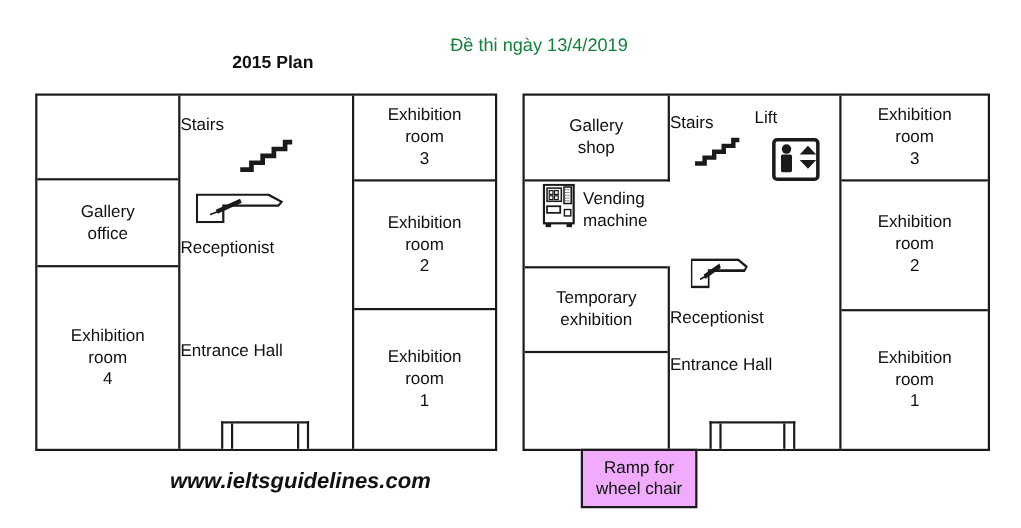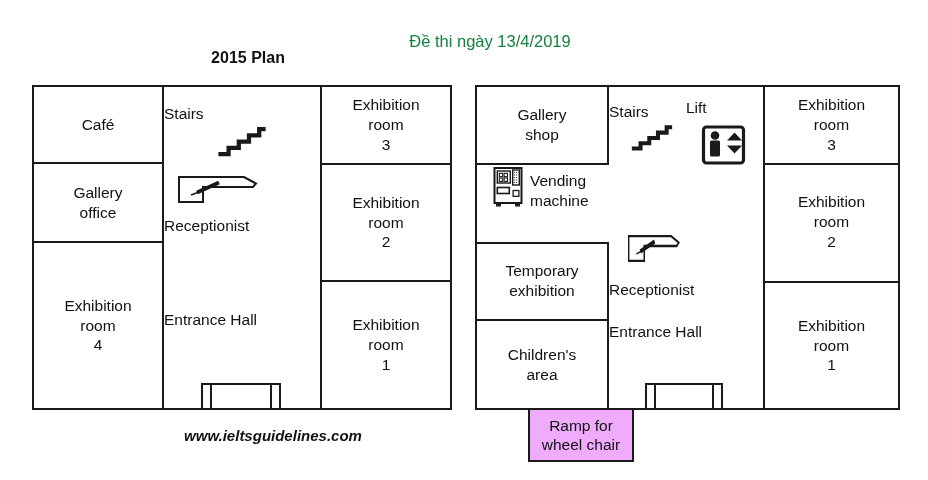--- a/index.html
+++ b/index.html
@@ -7,21 +7,21 @@
           font-family:"Liberation Sans","DejaVu Sans",sans-serif;color:#111;overflow:hidden;}
   .abs{position:absolute;}
   .plan{position:absolute;border:2px solid #1a1a1a;background:#fff;box-sizing:border-box;}
   .wall{position:absolute;background:#1a1a1a;}
   .cell{position:absolute;display:flex;align-items:center;justify-content:center;
         text-align:center;white-space:pre-line;font-size:15.5px;line-height:1.29;}
   .lbl{position:absolute;white-space:pre-line;font-size:15.5px;line-height:1.29;}
   .lbl.center{text-align:left;}
   .plan-title{position:absolute;font-weight:bold;font-size:16px;transform:translateX(-50%);white-space:nowrap;}
   .exam-title{position:absolute;font-size:16.5px;transform:translateX(-50%);white-space:nowrap;color:#15803d;}
-  .website{position:absolute;font-size:15px;font-weight:bold;font-style:italic;transform:translateX(-50%);white-space:nowrap;}
+  .website{position:absolute;font-size:20px;font-weight:bold;font-style:italic;transform:translateX(-50%);white-space:nowrap;}
   .door{position:absolute;bottom:0;background:#fff;border:2px solid #1a1a1a;border-bottom:none;box-sizing:border-box;}
   .jamb{position:absolute;top:0;bottom:0;width:2px;background:#1a1a1a;}
   .gallery-shop-room{position:absolute;left:0;top:0;width:132px;height:78px;
         border-right:2px solid #1a1a1a;border-bottom:2px solid #1a1a1a;box-sizing:border-box;
         display:flex;align-items:center;justify-content:center;text-align:center;
         white-space:pre-line;font-size:15.5px;line-height:1.29;}
   .ramp-box{position:absolute;border:2px solid #1a1a1a;background:#f0abfc;box-sizing:border-box;
         display:flex;align-items:center;justify-content:center;text-align:center;
         white-space:pre-line;font-size:15.5px;line-height:1.25;}
   svg{display:block;}
@@ -36,21 +36,20 @@
 
   <div class="plan" style="left:32px;top:85px;width:420px;height:325px;">
 
     <div class="wall" style="left:128px;top:0;width:2px;height:321px;"></div>
     <div class="wall" style="left:286px;top:0;width:2px;height:321px;"></div>
     <div class="wall" style="left:0;top:75px;width:128px;height:2px;"></div>
     <div class="wall" style="left:0;top:154px;width:128px;height:2px;"></div>
     <div class="wall" style="left:288px;top:76px;width:128px;height:2px;"></div>
     <div class="wall" style="left:288px;top:193px;width:128px;height:2px;"></div>
 
-    <div class="cell" style="left:0;top:0;width:128px;height:75px;">Café</div>
     <div class="cell" style="left:0;top:77px;width:128px;height:77px;">Gallery
 office</div>
     <div class="cell" style="left:0;top:156px;width:128px;height:165px;">Exhibition
 room
 4</div>
 
     <div class="lbl center" style="left:130px;top:17px;width:156px;">Stairs</div>
     <div class="abs" style="left:180px;top:36px;">
       <svg width="56" height="34" viewBox="0 0 56 36">
         <path d="M3,33 H13.8 V26.4 H24.6 V19.8 H35.4 V13.2 H46.2 V6.6 H53" fill="none" stroke="#1a1a1a" stroke-width="4.5"></path>
@@ -108,22 +107,20 @@
         <rect x="19.6" y="23.5" width="5.8" height="5.8" fill="none" stroke="#1a1a1a" stroke-width="1.3"></rect>
         <rect x="2.5" y="36" width="5" height="3.5" fill="#1a1a1a"></rect>
         <rect x="21.5" y="36" width="5" height="3.5" fill="#1a1a1a"></rect>
       </svg>
     </div>
     <div class="lbl" style="left:53px;top:84px;">Vending
 machine</div>
 
     <div class="cell" style="left:0;top:157px;width:130px;height:73px;">Temporary
 exhibition</div>
-    <div class="cell" style="left:0;top:234px;width:130px;height:87px;">Children's
-area</div>
 
     <div class="lbl center" style="left:132px;top:15px;width:76px;">Stairs</div>
     <div class="abs" style="left:150px;top:35px;">
       <svg width="50" height="29" viewBox="0 0 56 36">
         <path d="M3,33 H13.8 V26.4 H24.6 V19.8 H35.4 V13.2 H46.2 V6.6 H53" fill="none" stroke="#1a1a1a" stroke-width="5"></path>
       </svg>
     </div>
     <div class="lbl center" style="left:209px;top:11px;width:68px;">Lift</div>
     <div class="abs" style="left:224px;top:38px;">
       <svg width="45" height="40" viewBox="0 0 44 40">

